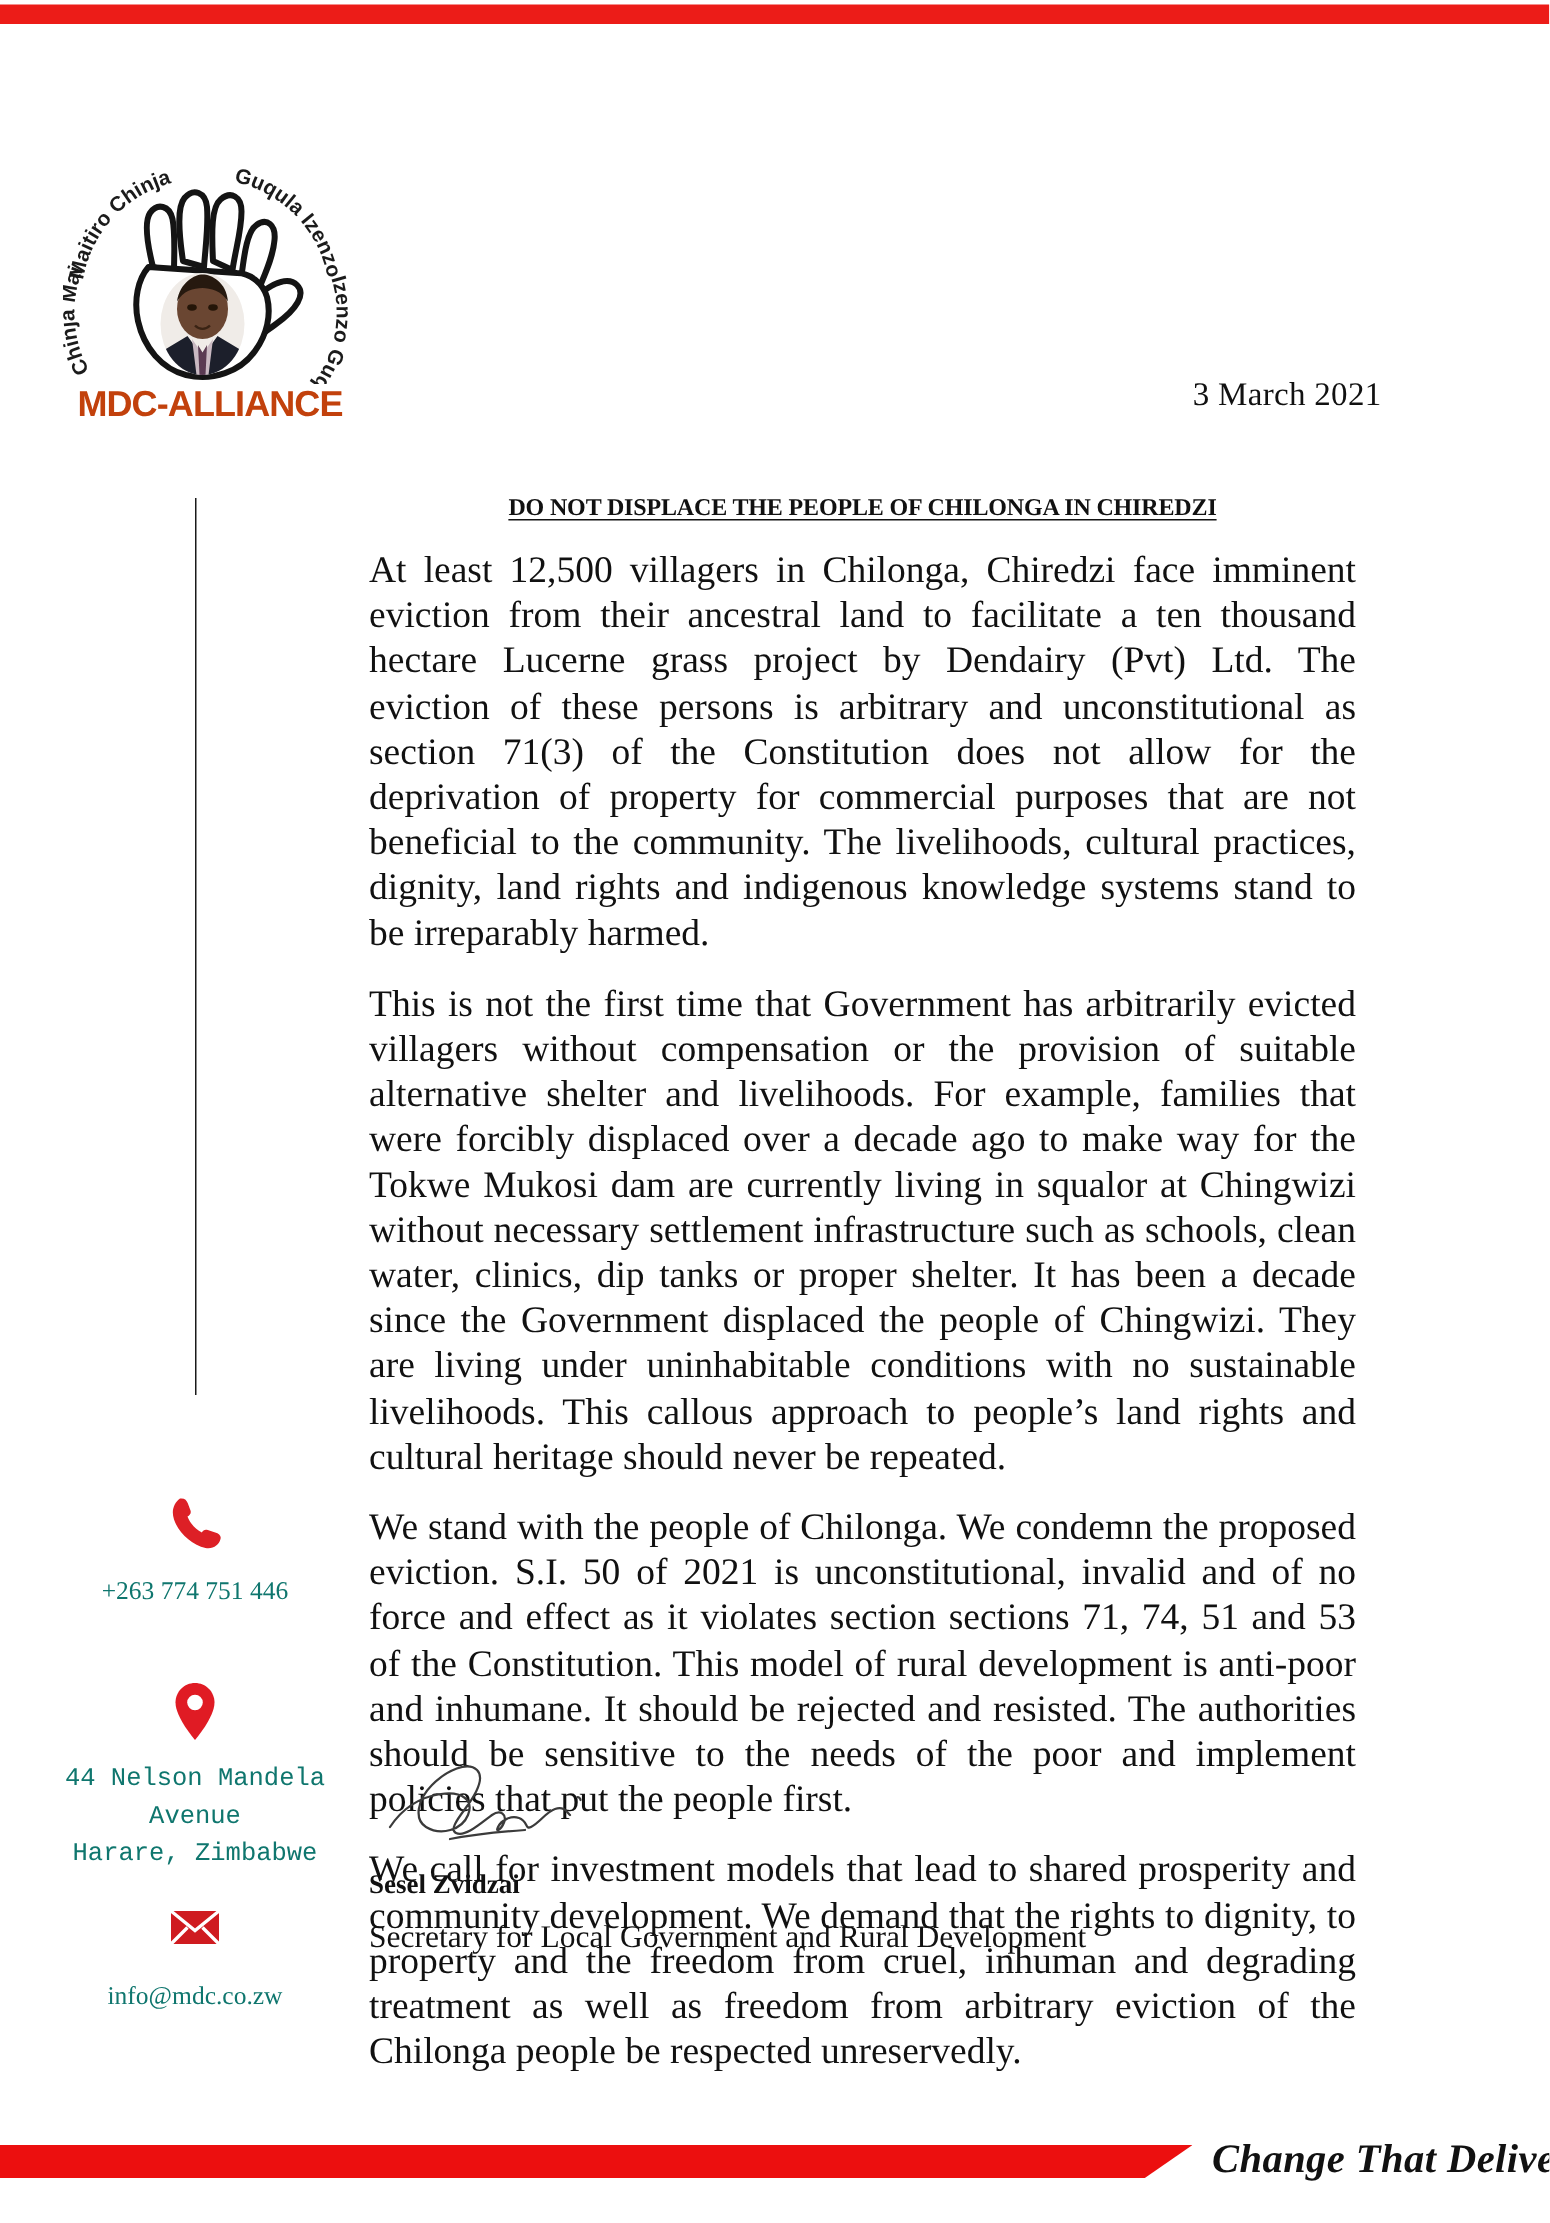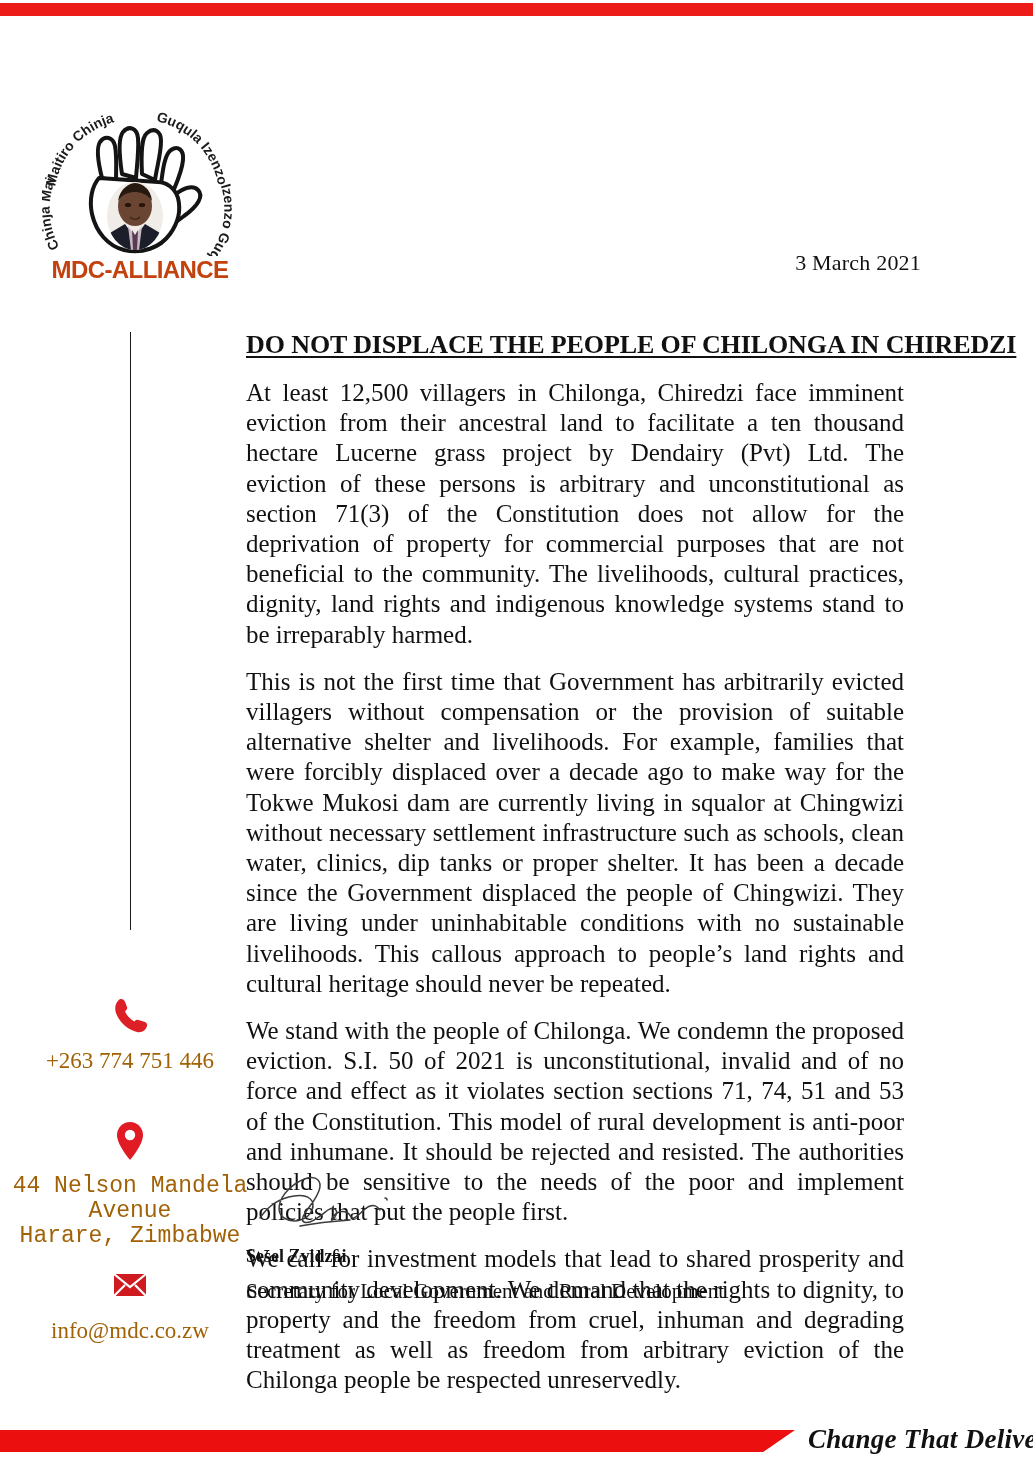--- a/index.html
+++ b/index.html
@@ -111,21 +111,21 @@
   
   .content {
     position: absolute;
     left: 246px;
     top: 330px;
     width: 658px;
   }
   .doc-title {
     font-family: "Liberation Serif", "DejaVu Serif", serif;
     font-weight: 700;
-    font-size: 26px;
+    font-size: 16px;
     letter-spacing: -0.1px;
     text-decoration: underline;
     text-underline-offset: 3px;
     margin: 0 0 18px 0;
     text-align: center;
     white-space: nowrap;
   }
   .para {
     font-size: 25px;
     line-height: 30.2px;
@@ -163,23 +163,23 @@
     width: 236px;
     left: 12px;
     text-align: center;
   }
   .contact .ico {
     display: block;
     margin: 0 auto 10px auto;
     height: 46px;
   }
   .contact .ctext {
-    font-size: 23px;
+    font-size: 17px;
     line-height: 25px;
-    color: #a16207;
+    color: #0f766e;
   }
   #contact-phone  { top: 992px; }
   #contact-address{ top: 1118px; font-family: Liberation Mono, monospace; }
   #contact-email  { top: 1262px; }
 </style>
 </head>
 <body>
 
 <div class="page">
 

